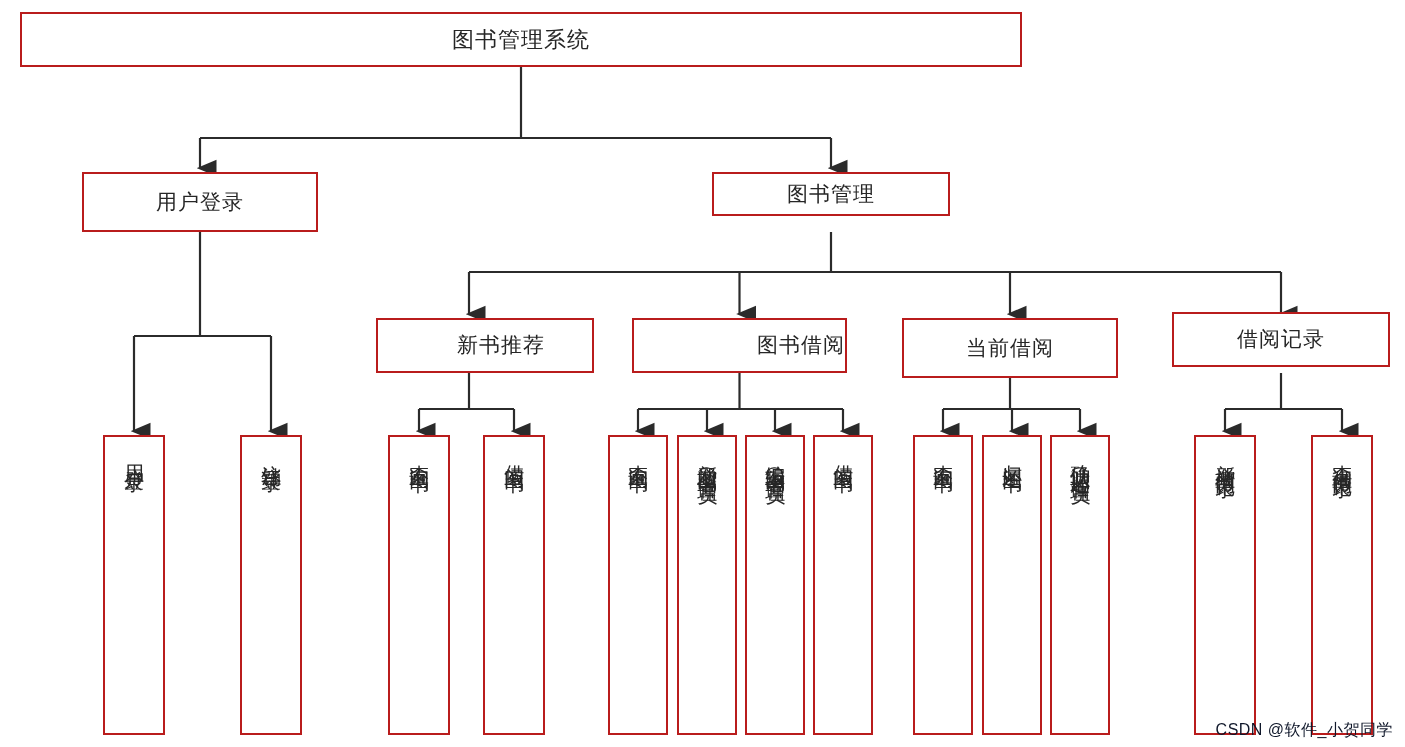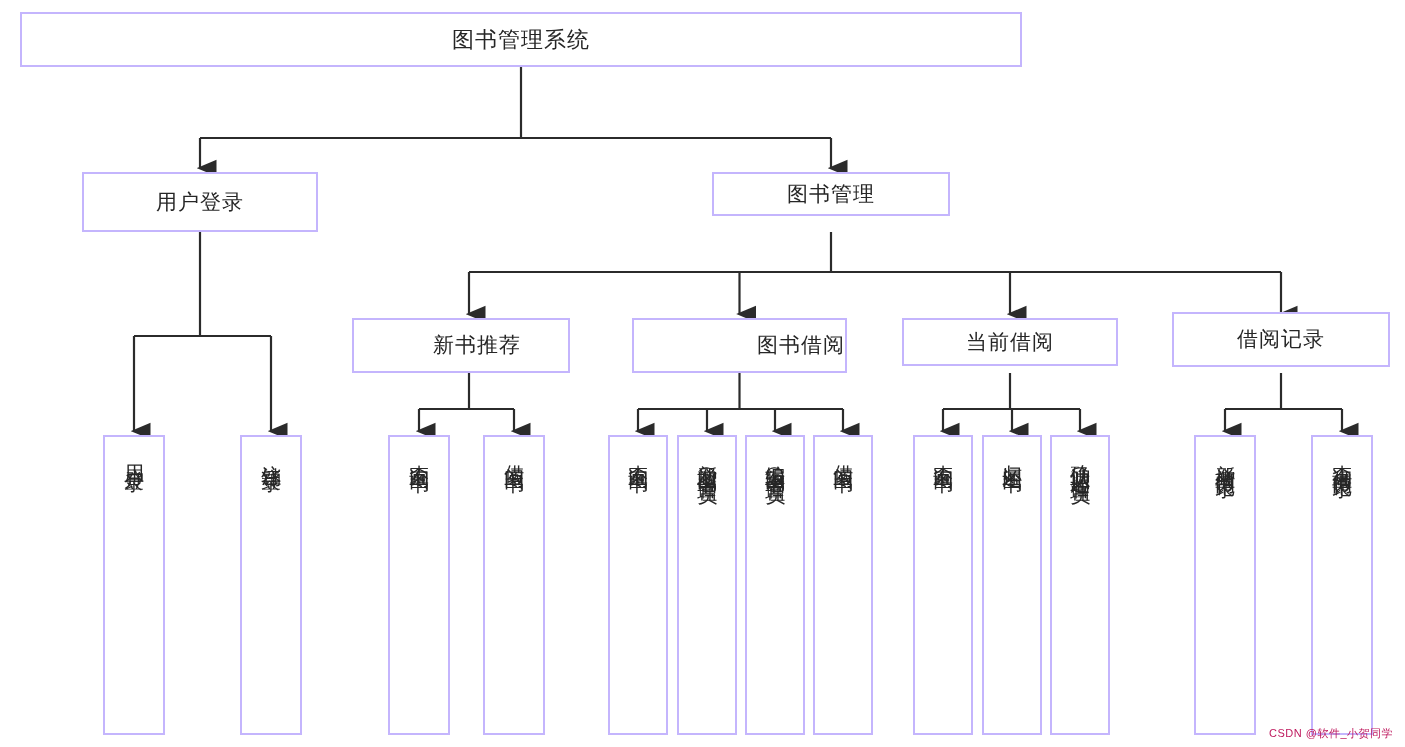--- a/index.html
+++ b/index.html
@@ -21,21 +21,21 @@
     position: absolute;
     left: 0;
     top: 0;
     width: 1405px;
     height: 747px;
     pointer-events: none;
   }
   .node {
     position: absolute;
     box-sizing: border-box;
-    border: 2px solid #c4b5fd;
+    border: 2px solid #b91c1c;
     background: #ffffff;
     display: flex;
     align-items: center;
     justify-content: center;
     color: #1a1a1a;
   }
   .node-label {
     font-size: 21px;
     line-height: 1.15;
     letter-spacing: 1px;
@@ -56,22 +56,22 @@
     line-height: 1.28;
     letter-spacing: 3px;
     white-space: nowrap;
     height: auto;
     max-height: 100%;
   }
   .watermark {
     position: absolute;
     right: 12px;
     bottom: 6px;
-    font-size: 11px;
-    color: #be185d;
+    font-size: 16px;
+    color: #0f172a;
     letter-spacing: 0.5px;
     white-space: nowrap;
   }
 </style>
 </head>
 <body>
 
 <div id="canvas">
 
   <svg class="wires" viewBox="0 0 1405 747">
@@ -123,27 +123,27 @@
 
   <div id="lvl1-layer">
       <div class="node lvl1" style="left: 82px; top: 172px; width: 236px; height: 60px;">
         <span class="node-label">用户登录</span>
       </div>
       <div class="node lvl1" style="left: 712px; top: 172px; width: 238px; height: 44px;">
         <span class="node-label">图书管理</span>
       </div>
     </div>
   <div id="lvl2-layer">
-      <div class="node lvl2" style="left: 352px; top: 318px; width: 218px; height: 55px; padding-left: 32px;">
+      <div class="node lvl2" style="left: 376px; top: 318px; width: 218px; height: 55px; padding-left: 32px;">
         <span class="node-label">新书推荐</span>
       </div>
       <div class="node lvl2" style="left: 632px; top: 318px; width: 215px; height: 55px; justify-content: flex-end;">
         <span class="node-label">图书借阅</span>
       </div>
-      <div class="node lvl2" style="left: 902px; top: 318px; width: 216px; height: 48px;">
+      <div class="node lvl2" style="left: 902px; top: 318px; width: 216px; height: 60px;">
         <span class="node-label">当前借阅</span>
       </div>
       <div class="node lvl2" style="left: 1172px; top: 312px; width: 218px; height: 55px;">
         <span class="node-label">借阅记录</span>
       </div>
     </div>
   <div id="leaf-layer">
       <div class="node lvl3 leaf" style="left: 103px; top: 435px; width: 62px; height: 300px;">
         <span class="node-label">用户登录</span>
       </div>

